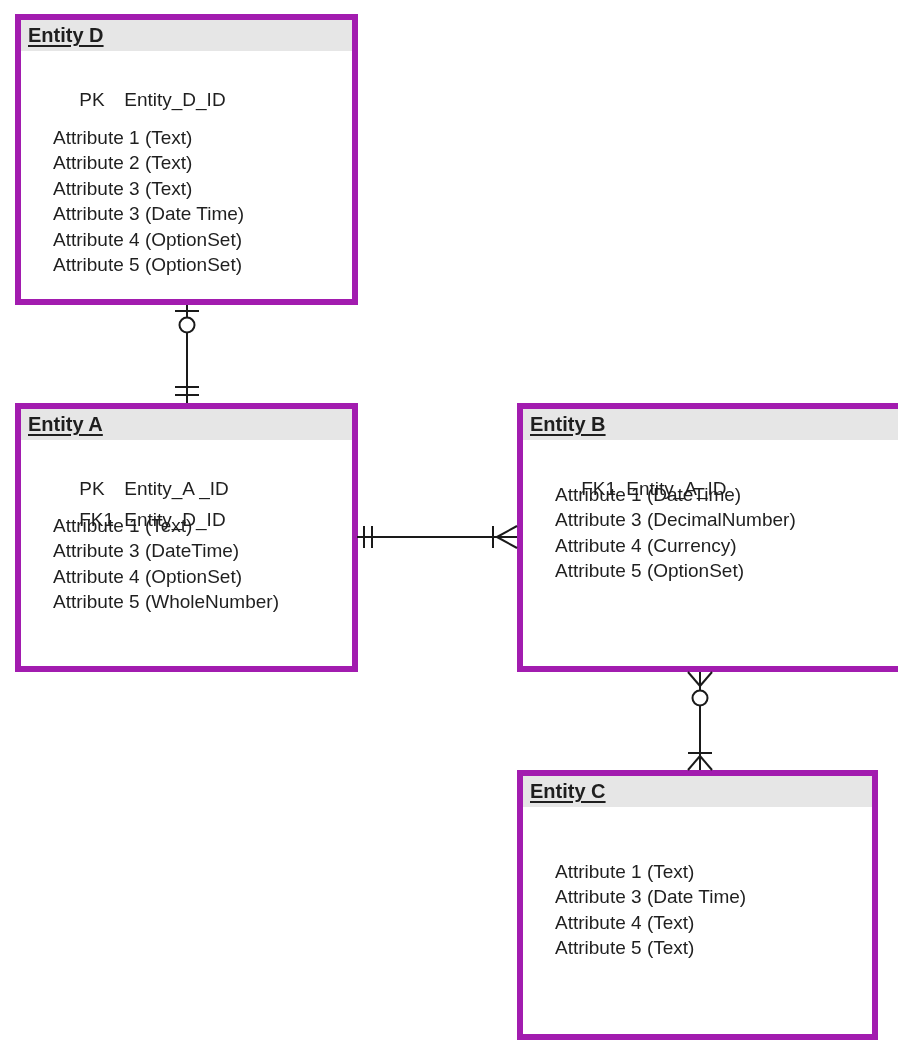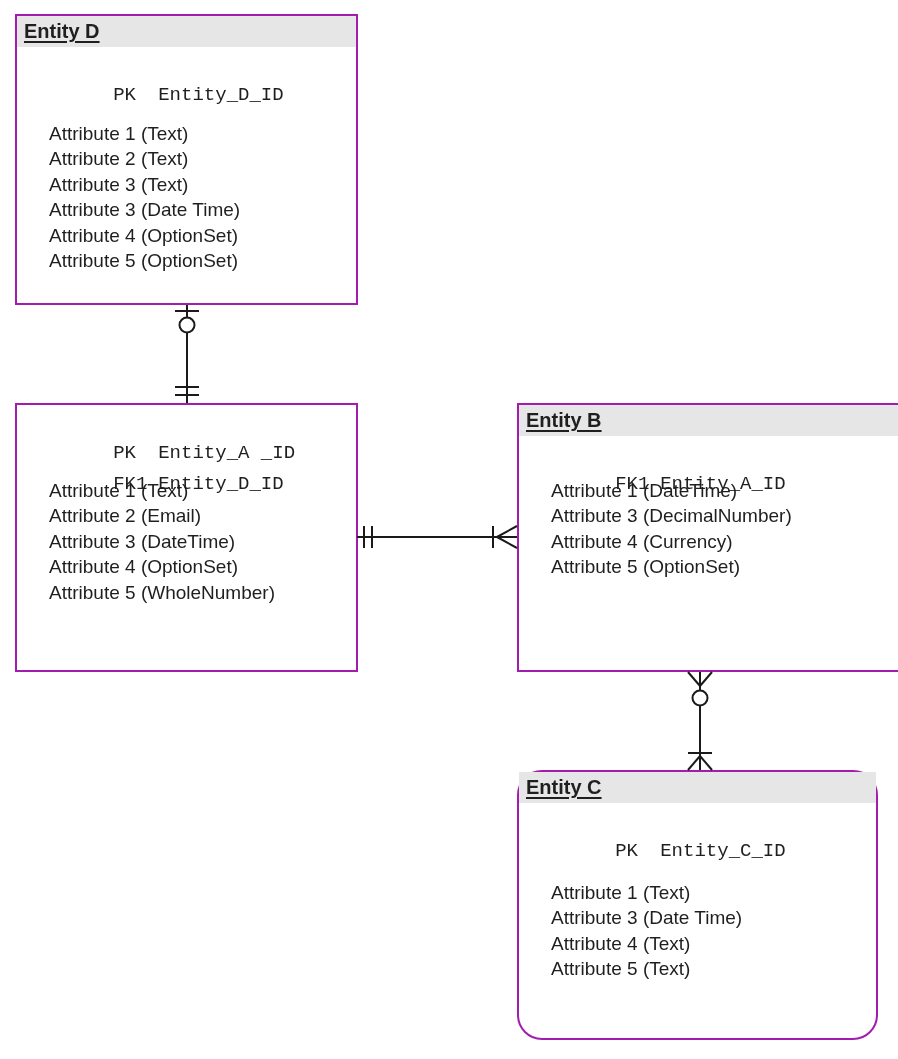--- a/index.html
+++ b/index.html
@@ -12,27 +12,27 @@
     width: 898px;
     height: 1059px;
     background: #ffffff;
     font-family: "Liberation Sans", "DejaVu Sans", sans-serif;
     color: #1f1f1f;
     overflow: hidden;
   }
   .entity {
     position: absolute;
     box-sizing: border-box;
-    border: 2px solid #a21caf;
+    border: 6px solid #a21caf;
     background: #ffffff;
   }
   .e-d { left: 15px; top: 14px;  width: 343px; height: 291px; }
   .e-a { left: 15px; top: 403px; width: 343px; height: 269px; }
   .e-b { left: 517px; top: 403px; width: 437px; height: 269px; }
-  .e-c { left: 517px; top: 770px; width: 361px; height: 270px; border-radius: 25px; }
+  .e-c { left: 517px; top: 770px; width: 361px; height: 270px; }
 
   .entity-header {
     height: 31px;
     line-height: 31px;
     background: #e6e6e6;
     padding-left: 7px;
     overflow: hidden;
   }
   .entity-title {
     font-size: 20px;
@@ -42,23 +42,22 @@
     text-underline-offset: 3px;
     white-space: pre;
   }
   .entity-body {
     padding-top: 11px;
     font-size: 19px;
   }
   .key-row {
     height: 25px;
     line-height: 25px;
-    padding-left: 5px;
+    padding-left: 16px;
     white-space: pre;
-    font-family: Liberation Mono, monospace;
   }
   .key-row + .key-row { margin-top: 6px; }
   .key-tag { display: inline-block; width: 45px; }
   .attr-list.gap-large { margin-top: 38px; }
   .attr-list.gap-larger { margin-top: 41px; }
   .attr-list.gap-small { margin-top: 6px; }
   .attr-row {
     height: 25.4px;
     line-height: 25.4px;
     padding-left: 32px;
@@ -91,30 +90,32 @@
         <div class="attr-row">Attribute 2 (Text)</div>
         <div class="attr-row">Attribute 3 (Text)</div>
         <div class="attr-row">Attribute 3 (Date Time)</div>
         <div class="attr-row">Attribute 4 (OptionSet)</div>
         <div class="attr-row">Attribute 5 (OptionSet)</div>
       </div>
     </div>
   </div>
 
   <div class="entity e-a">
+    <div class="entity-header">
+      <span class="entity-title">Entity A</span>
+    </div>
     <div class="entity-body">
       <div class="key-row">
         <span class="key-tag">PK</span><span class="key-name">Entity_A _ID</span>
       </div>
       <div class="key-row">
         <span class="key-tag">FK1</span><span class="key-name">Entity_D_ID</span>
       </div>
       <div class="attr-list gap-small">
         <div class="attr-row">Attribute 1 (Text)</div>
-        <div class="attr-row">Attribute 2 (Email)</div>
         <div class="attr-row">Attribute 3 (DateTime)</div>
         <div class="attr-row">Attribute 4 (OptionSet)</div>
         <div class="attr-row">Attribute 5 (WholeNumber)</div>
       </div>
     </div>
   </div>
 
   <div class="entity e-b">
     <div class="entity-header">
       <span class="entity-title">Entity B</span>
@@ -130,23 +131,20 @@
         <div class="attr-row">Attribute 5 (OptionSet)</div>
       </div>
     </div>
   </div>
 
   <div class="entity e-c">
     <div class="entity-header">
       <span class="entity-title">Entity C</span>
     </div>
     <div class="entity-body">
-      <div class="key-row">
-        <span class="key-tag">PK</span><span class="key-name">Entity_C_ID</span>
-      </div>
       <div class="attr-list gap-larger">
         <div class="attr-row">Attribute 1 (Text)</div>
         <div class="attr-row">Attribute 3 (Date Time)</div>
         <div class="attr-row">Attribute 4 (Text)</div>
         <div class="attr-row">Attribute 5 (Text)</div>
       </div>
     </div>
   </div>
 
   <svg class="connector-layer" viewBox="0 0 898 1059" fill="none" stroke="#1a1a1a" stroke-width="2">

